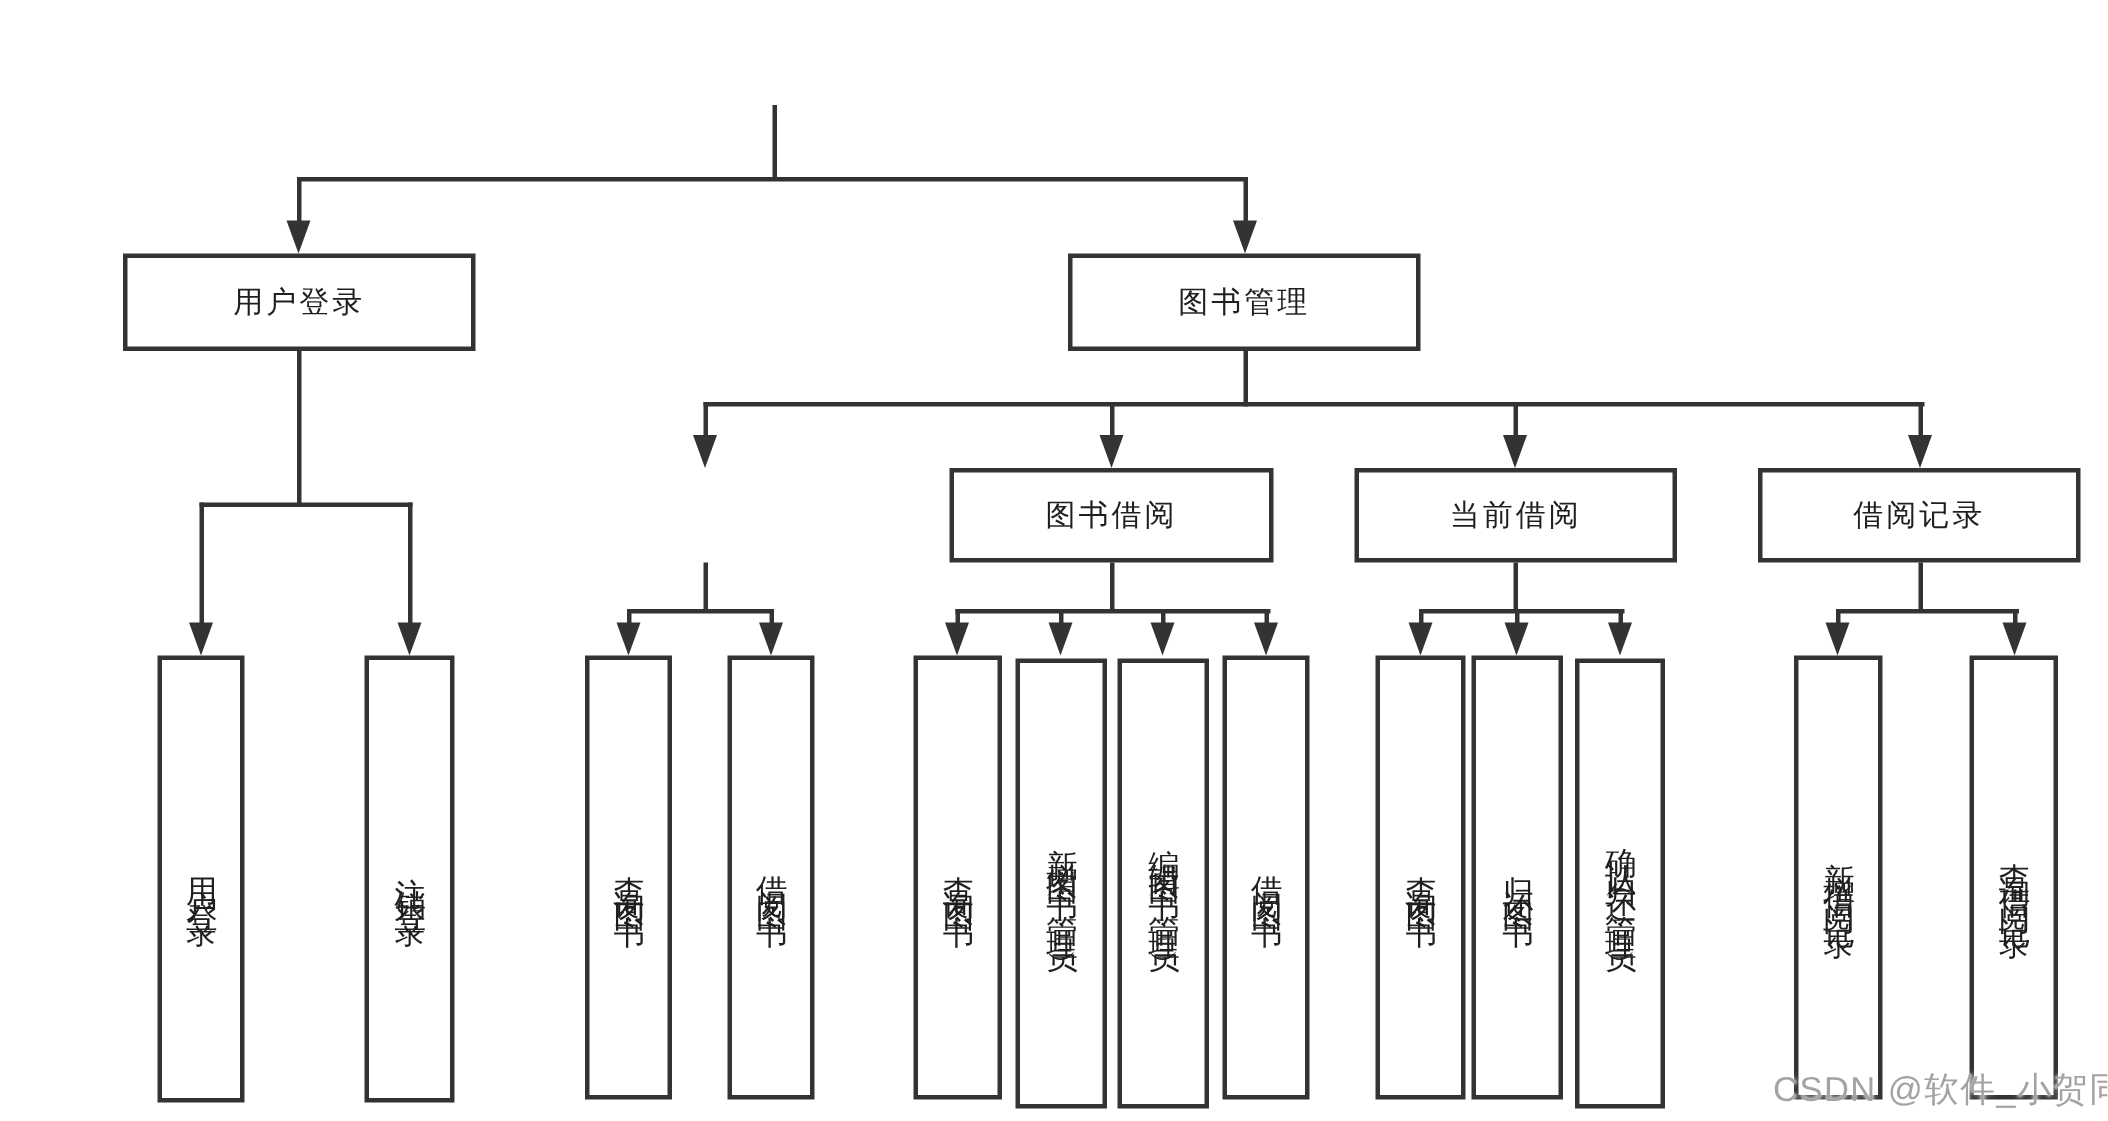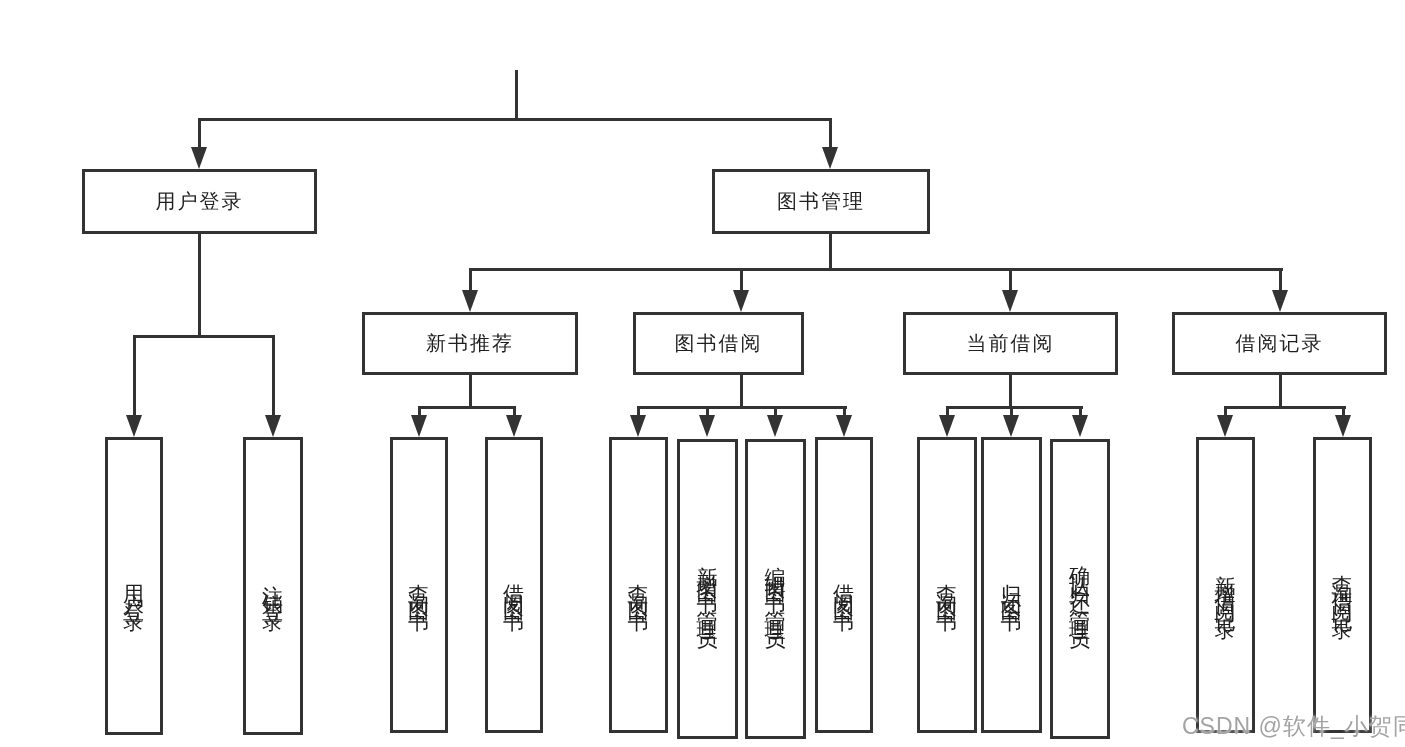--- a/index.html
+++ b/index.html
@@ -65,21 +65,21 @@
   <div class="vline" style="left:515px;top:70px;height:48px"></div>
   <div class="hline" style="left:198px;top:118px;width:634px"></div>
   <div class="vline" style="left:198px;top:118px;height:35px"></div>
   <div class="arrow" style="left:191px;top:147px"></div>
   <div class="vline" style="left:829px;top:118px;height:35px"></div>
   <div class="arrow" style="left:822px;top:147px"></div>
 
   <div class="box" style="left:82px;top:169px;width:235px;height:65px">
     <span>用户登录</span>
   </div>
-  <div class="box" style="left:712px;top:169px;width:218px;height:65px">
+  <div class="box" style="left:712px;top:169px;width:235px;height:65px">
     <span>图书管理</span>
   </div>
 
   <div class="vline" style="left:198px;top:234px;height:104px"></div>
   <div class="hline" style="left:133px;top:335px;width:142px"></div>
   <div class="vline" style="left:133px;top:335px;height:82px"></div>
   <div class="arrow" style="left:126px;top:415px"></div>
   <div class="vline" style="left:272px;top:335px;height:82px"></div>
   <div class="arrow" style="left:265px;top:415px"></div>
 
@@ -87,24 +87,21 @@
   <div class="hline" style="left:469px;top:268px;width:814px"></div>
   <div class="vline" style="left:469px;top:268px;height:24px"></div>
   <div class="arrow" style="left:462px;top:290px"></div>
   <div class="vline" style="left:740px;top:268px;height:24px"></div>
   <div class="arrow" style="left:733px;top:290px"></div>
   <div class="vline" style="left:1009px;top:268px;height:24px"></div>
   <div class="arrow" style="left:1002px;top:290px"></div>
   <div class="vline" style="left:1279px;top:268px;height:24px"></div>
   <div class="arrow" style="left:1272px;top:290px"></div>
 
-  <div class="box" style="left:362px;top:312px;width:216px;height:63px">
-    <span>新书推荐</span>
-  </div>
-  <div class="box" style="left:633px;top:312px;width:171px;height:63px">
+  <div class="box" style="left:633px;top:312px;width:216px;height:63px">
     <span>图书借阅</span>
   </div>
   <div class="box" style="left:1172px;top:312px;width:215px;height:63px">
     <span>借阅记录</span>
   </div>
   <div class="box" style="left:903px;top:312px;width:215px;height:63px">
     <span>当前借阅</span>
   </div>
 
   <div class="vline" style="left:469px;top:375px;height:33px"></div>

